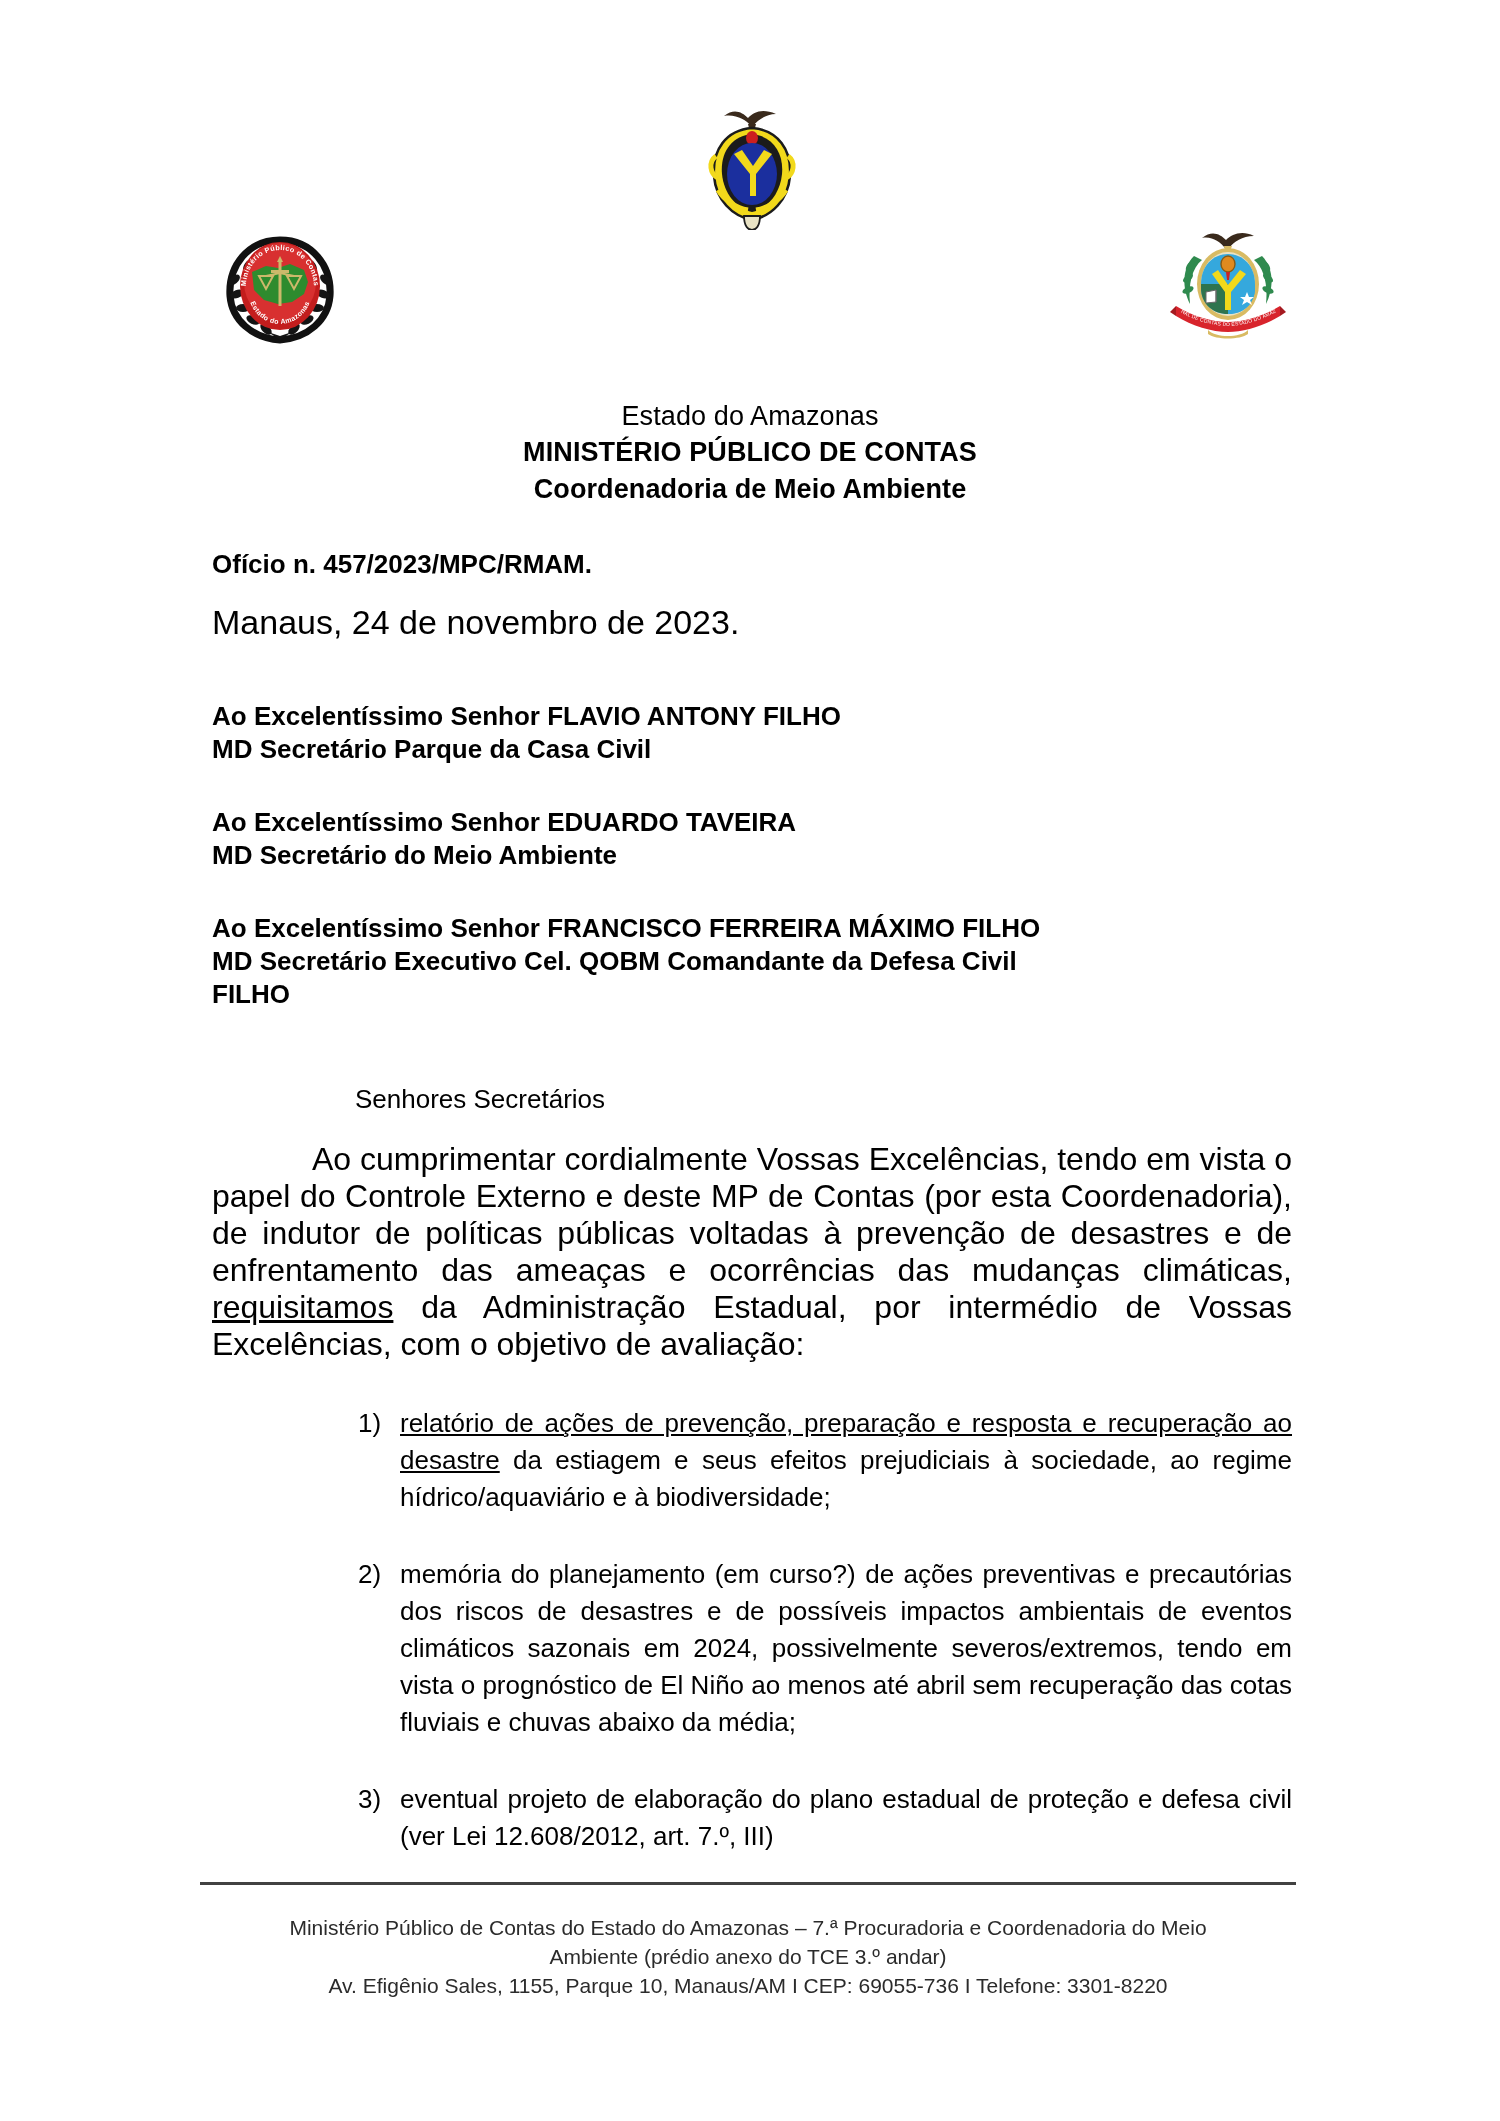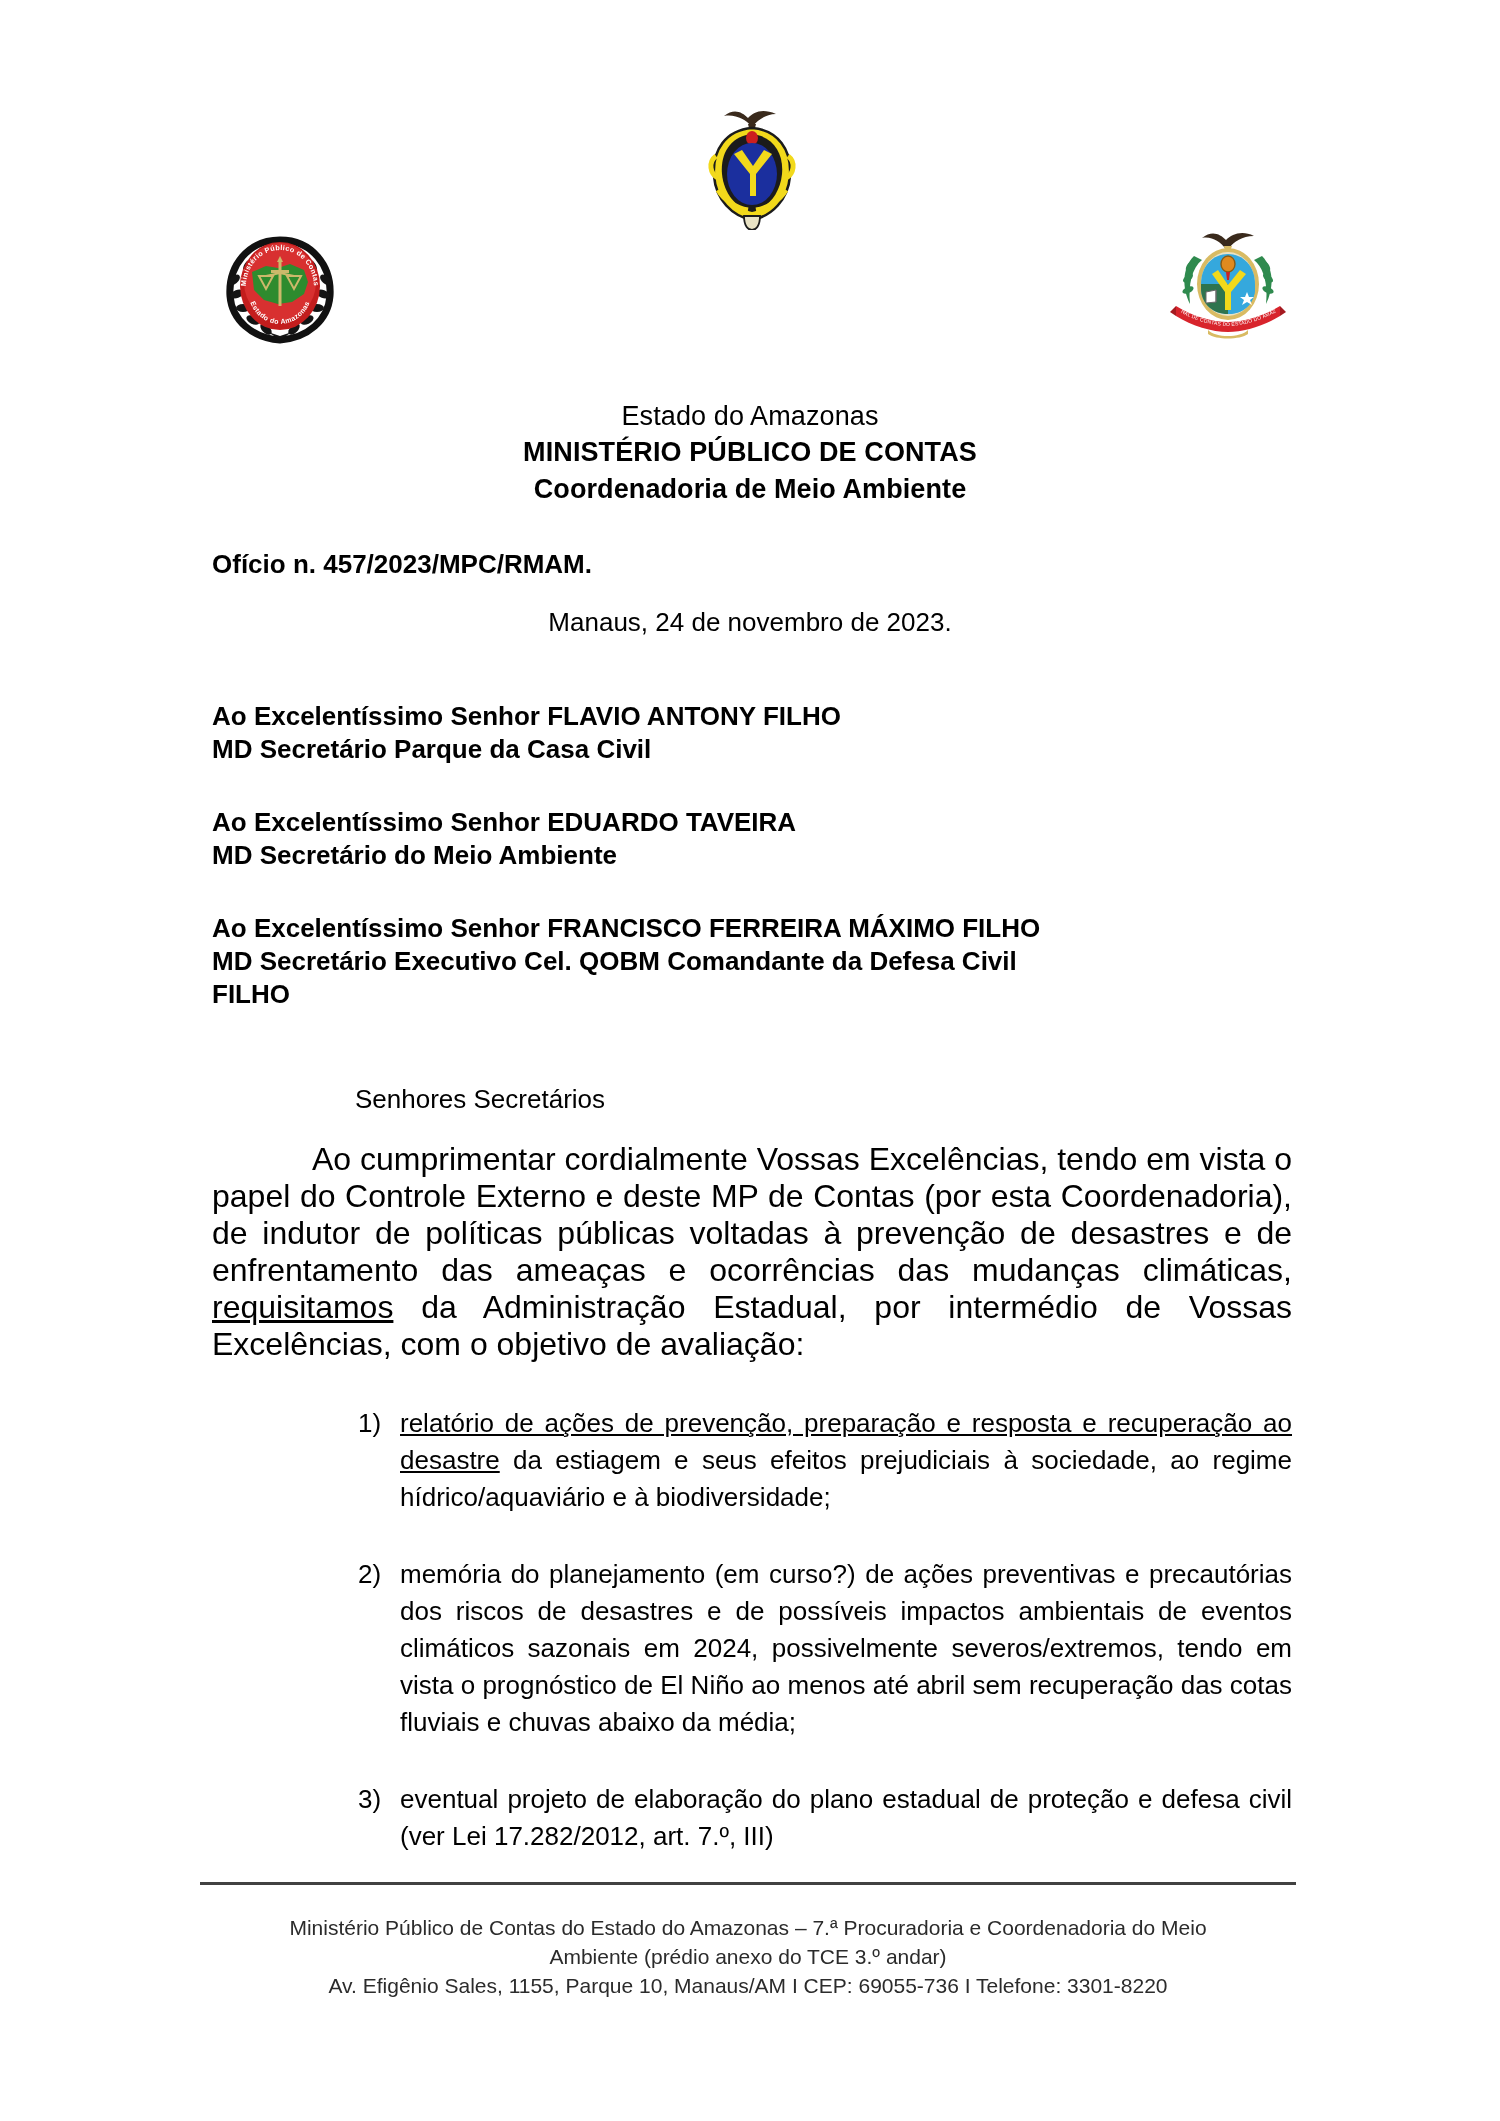--- a/index.html
+++ b/index.html
@@ -78,23 +78,23 @@
   }
 
   .oficio-number {
     font-size: 26px;
     line-height: 32px;
     font-weight: bold;
     margin: 0 0 26px 0;
   }
 
   .date-line {
-    font-size: 26px;
+    font-size: 34px;
     line-height: 32px;
-    text-align: center;
+    text-align: left;
     margin: 0 0 62px 0;
     padding-right: 4px;
   }
 
   .addressee-group {
     margin: 0 0 40px 0;
   }
   .addressee-group:last-of-type { margin-bottom: 0; }
 
   .addressee-line {
@@ -335,21 +335,21 @@
       <div class="addressee-line">FILHO</div>
     </div>
 
     <div class="salutation">Senhores Secretários</div>
 
     <p class="body-paragraph"><span>Ao cumprimentar cordialmente Vossas Excelências, tendo em vista o papel do Controle Externo e deste MP de Contas (por esta Coordenadoria), de indutor de políticas públicas voltadas à prevenção de desastres e de enfrentamento das ameaças e ocorrências das mudanças climáticas, </span><u>requisitamos</u><span> da Administração Estadual, por intermédio de Vossas Excelências, com o objetivo de avaliação:</span></p>
 
     <ol class="requests">
       <li><span class="marker">1)</span><u>relatório de ações de prevenção, preparação e resposta e recuperação ao desastre</u><span> da estiagem e seus efeitos prejudiciais à sociedade, ao regime hídrico/aquaviário e à biodiversidade;</span></li>
       <li><span class="marker">2)</span><span>memória do planejamento (em curso?) de ações preventivas e precautórias dos riscos de desastres e de possíveis impactos ambientais de eventos climáticos sazonais em 2024, possivelmente severos/extremos, tendo em vista o prognóstico de El Niño ao menos até abril sem recuperação das cotas fluviais e chuvas abaixo da média;</span></li>
-      <li><span class="marker">3)</span><span>eventual projeto de elaboração do plano estadual de proteção e defesa civil (ver Lei 17.282/2012, art. 7.º, III)</span></li>
+      <li><span class="marker">3)</span><span>eventual projeto de elaboração do plano estadual de proteção e defesa civil (ver Lei 12.608/2012, art. 7.º, III)</span></li>
     </ol>
   </div>
 
   <div class="footer">
     <div class="footer-rule" style="background: rgb(65, 65, 65);"></div>
     <div class="footer-text">
       <div>Ministério Público de Contas do Estado do Amazonas – 7.ª Procuradoria e Coordenadoria do Meio</div>
       <div>Ambiente (prédio anexo do TCE 3.º andar)</div>
       <div>Av. Efigênio Sales, 1155, Parque 10, Manaus/AM  I  CEP: 69055-736  I  Telefone: 3301-8220</div>
     </div>

